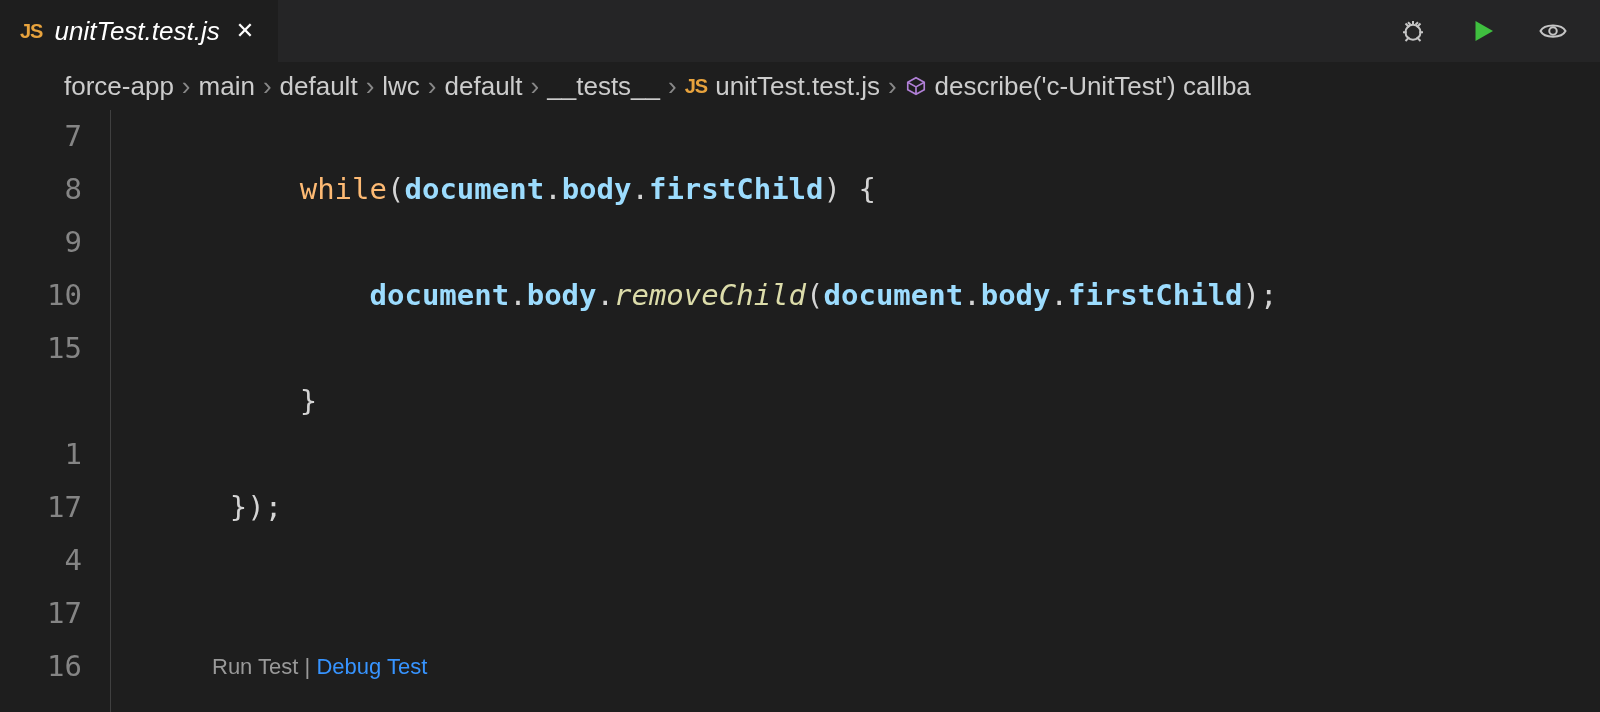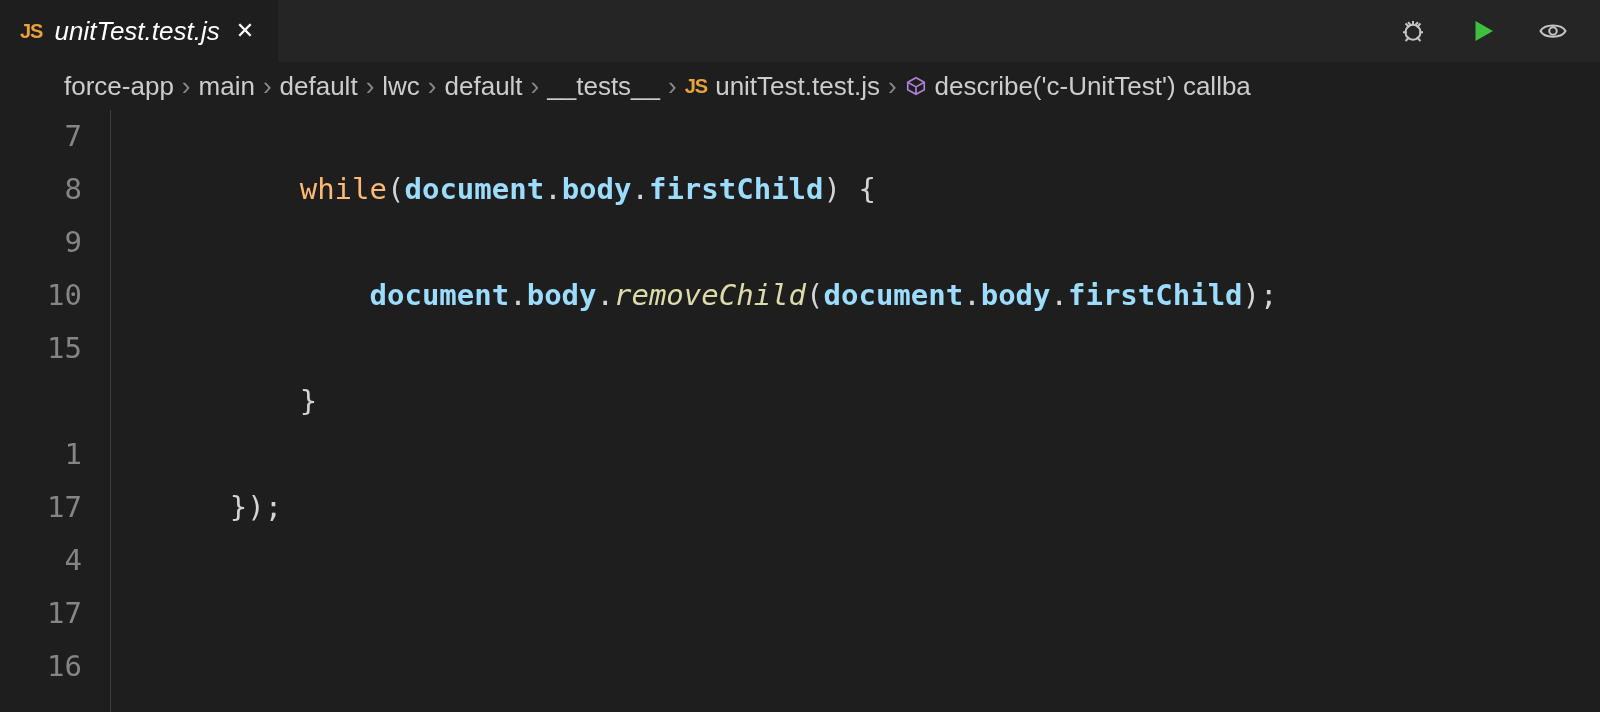--- a/index.html
+++ b/index.html
@@ -200,19 +200,20 @@
   </div>
   <div class="rule-col">
     <div class="rule-line rule1"></div>
   </div>
   <div class="code">
 <div><span class="pn">        </span><span class="kw">while</span><span class="pn">(</span><span class="obj">document</span><span class="pn">.</span><span class="obj">body</span><span class="pn">.</span><span class="obj">firstChild</span><span class="pn">)</span><span> </span><span class="pn">{</span></div>
 <div><span class="pn">            </span><span class="obj">document</span><span class="pn">.</span><span class="obj">body</span><span class="pn">.</span><span class="fn">removeChild</span><span class="pn">(</span><span class="obj">document</span><span class="pn">.</span><span class="obj">body</span><span class="pn">.</span><span class="obj">firstChild</span><span class="pn">)</span><span class="pn">;</span></div>
 <div><span class="pn">        </span><span class="pn">}</span></div>
 <div><span class="pn">    </span><span class="pn">})</span><span class="pn">;</span></div>
 <div><span></span></div>
+<div class="codelens"><span>Run Test</span><span class="divider"> | </span><span class="link">Debug Test</span></div>
 
 
 
 
 
   </div>
 </div>
 
 </body></html>

